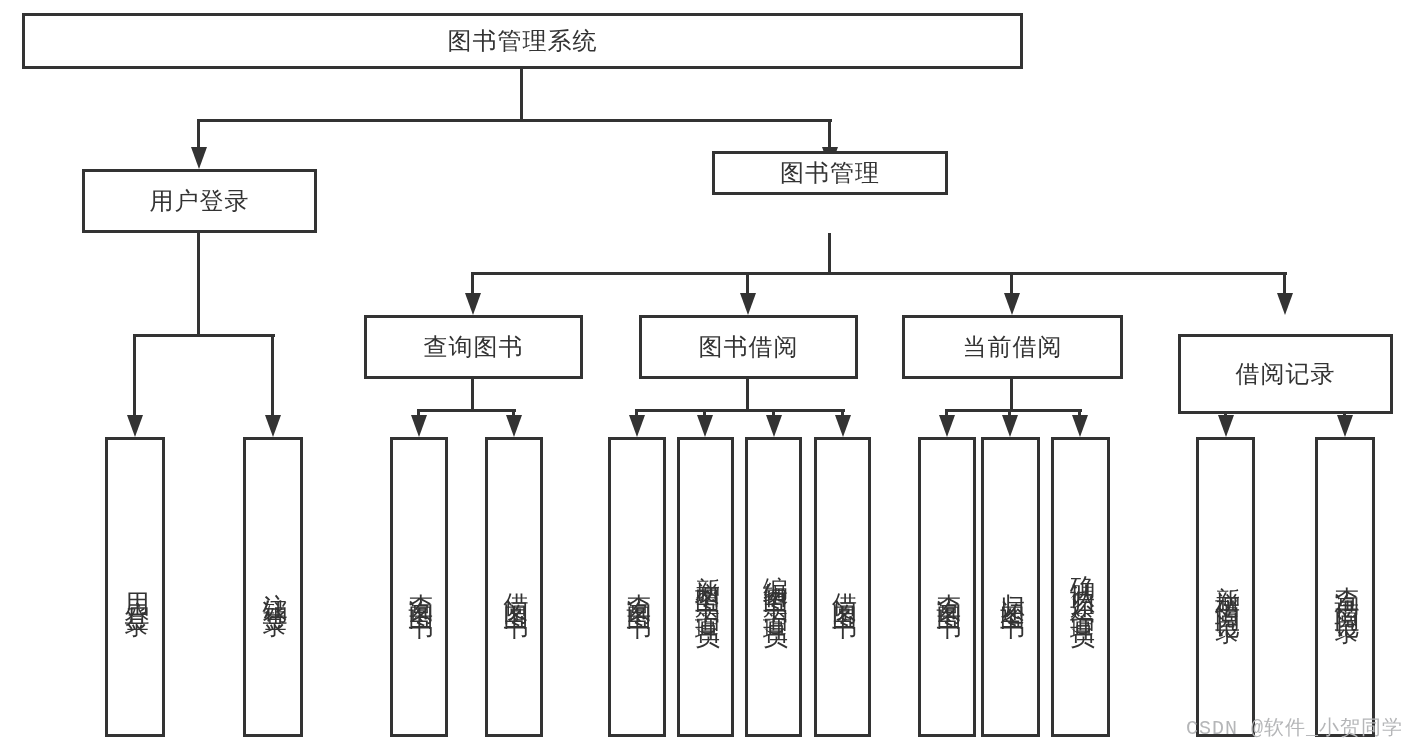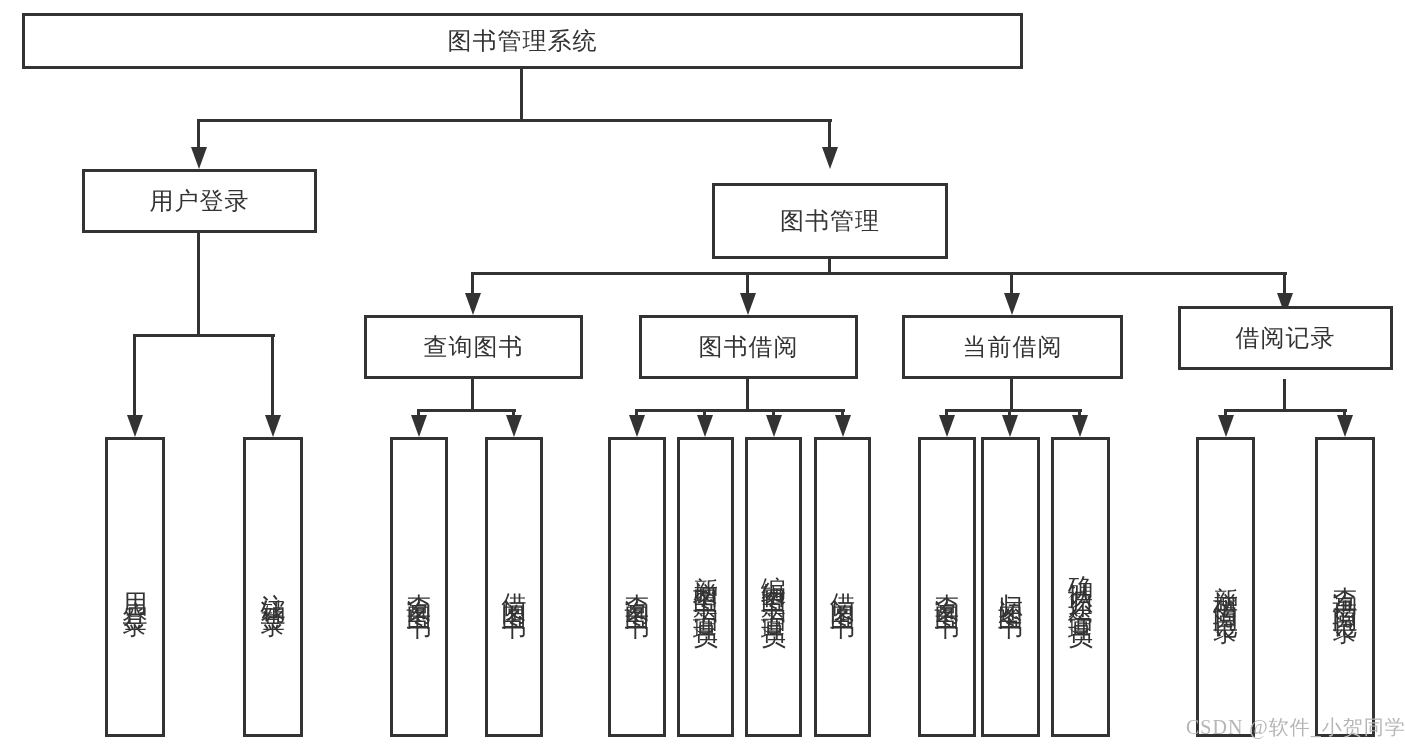--- a/index.html
+++ b/index.html
@@ -1,20 +1,20 @@
 <!DOCTYPE html>
 <html style="--line: #333333; --fill: #ffffff; --text: #333333; --bg: #ffffff;"><head>
 <meta charset="utf-8">
 <style>
   * { margin:0; padding:0; box-sizing:border-box; }
   html,body { background:#ffffff; }
   .canvas {
     position:relative; width:1405px; height:747px;
     background:var(--bg,#fff);
-    font-family:Liberation Serif, serif;
+    font-family:Liberation Mono, monospace;
     color:var(--text,#333);
     overflow:hidden;
   }
   .box {
     position:absolute;
     border:3px solid var(--line,#333);
     background:var(--fill,#fff);
     display:flex; align-items:center; justify-content:center;
     font-size:24px; letter-spacing:1px;
     z-index:2;
@@ -45,37 +45,37 @@
 <div class="canvas">
 
   <div class="box" style="left:22px; top:13px; width:1001px; height:56px;">
     <span>图书管理系统</span>
   </div>
 
   <div class="box" style="left:82px; top:169px; width:235px; height:64px;">
     <span>用户登录</span>
   </div>
 
-  <div class="box" style="left:712px; top:183px; width:236px; height:76px;">
+  <div class="box" style="left:712px; top:151px; width:236px; height:44px;">
     <span>图书管理</span>
   </div>
 
   <div class="box" style="left:364px; top:315px; width:219px; height:64px;">
     <span>查询图书</span>
   </div>
 
   <div class="box" style="left:902px; top:315px; width:221px; height:64px;">
     <span>当前借阅</span>
   </div>
 
   <div class="box" style="left:639px; top:315px; width:219px; height:64px;">
     <span>图书借阅</span>
   </div>
 
-  <div class="box" style="left:1178px; top:306px; width:215px; height:64px;">
+  <div class="box" style="left:1178px; top:334px; width:215px; height:80px;">
     <span>借阅记录</span>
   </div>
 
   <div class="box vbox" style="left:105px; top:437px; width:60px; height:300px;">
     <span class="vt">用户登录</span>
   </div>
 
   <div class="box vbox" style="left:243px; top:437px; width:60px; height:300px;">
     <span class="vt">注销登录</span>
   </div>

